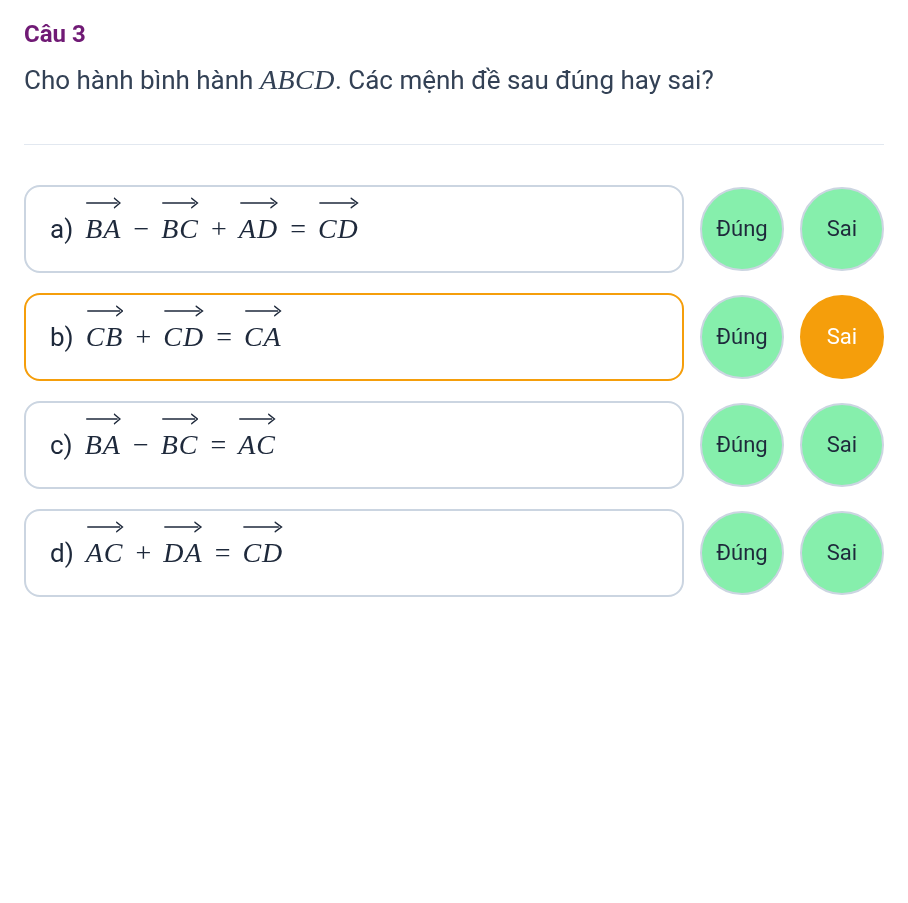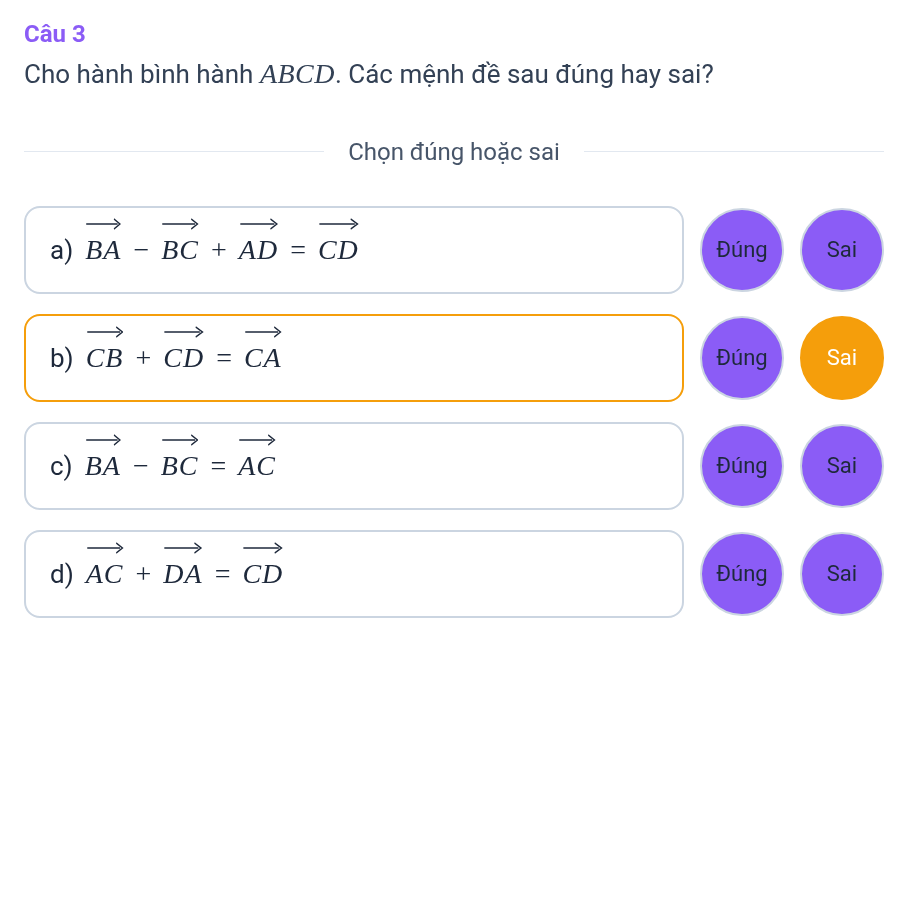--- a/index.html
+++ b/index.html
@@ -10,22 +10,22 @@
     body {
       font-family: -apple-system, BlinkMacSystemFont, 'Segoe UI', Roboto, sans-serif;
       background: #fff;
       width: 908px;
       padding: 20px 24px;
       color: #1e293b;
     }
     .question-number {
       font-size: 24px;
       font-weight: 700;
-      color: #8b5cf6;
-      margin-bottom: 2px;
+      color: #701a75;
+      margin-bottom: 8px;
     }
     .question-text {
       font-size: 26px;
       line-height: 1.7;
       color: #334155;
       margin-bottom: 40px;
     }
     .math-var {
       font-family: 'Times New Roman', serif;
       font-style: italic;
@@ -99,21 +99,21 @@
     }
     .op {
       margin: 0 10px;
       font-family: 'Times New Roman', serif;
     }
     .btn {
       width: 84px;
       height: 84px;
       border-radius: 50%;
       border: 2px solid #cbd5e1;
-      background: #8b5cf6;
+      background: #86efac;
       display: flex;
       align-items: center;
       justify-content: center;
       font-size: 22px;
       color: #1e293b;
       cursor: pointer;
       font-family: -apple-system, BlinkMacSystemFont, 'Segoe UI', Roboto, sans-serif;
     }
     .btn.active {
       background: #f59e0b;
@@ -125,21 +125,20 @@
 <body>
 
 <div class="question-number">Câu 3</div>
 
 <div class="question-text">
   <span>Cho hành bình hành </span><span class="math-var">ABCD</span><span>. Các mệnh đề sau đúng hay sai?</span>
 </div>
 
 <div class="instruction-row">
   <div class="instruction-line"></div>
-  <div class="instruction-text">Chọn đúng hoặc sai</div>
   <div class="instruction-line"></div>
 </div>
 
 <div id="options-container">
     <div class="option-row">
       <div class="option-box">
         <span class="option-label">a)</span>
         <span class="vec">
           <span class="vec-arrow">
             <svg viewBox="0 0 60 12" preserveAspectRatio="none">

